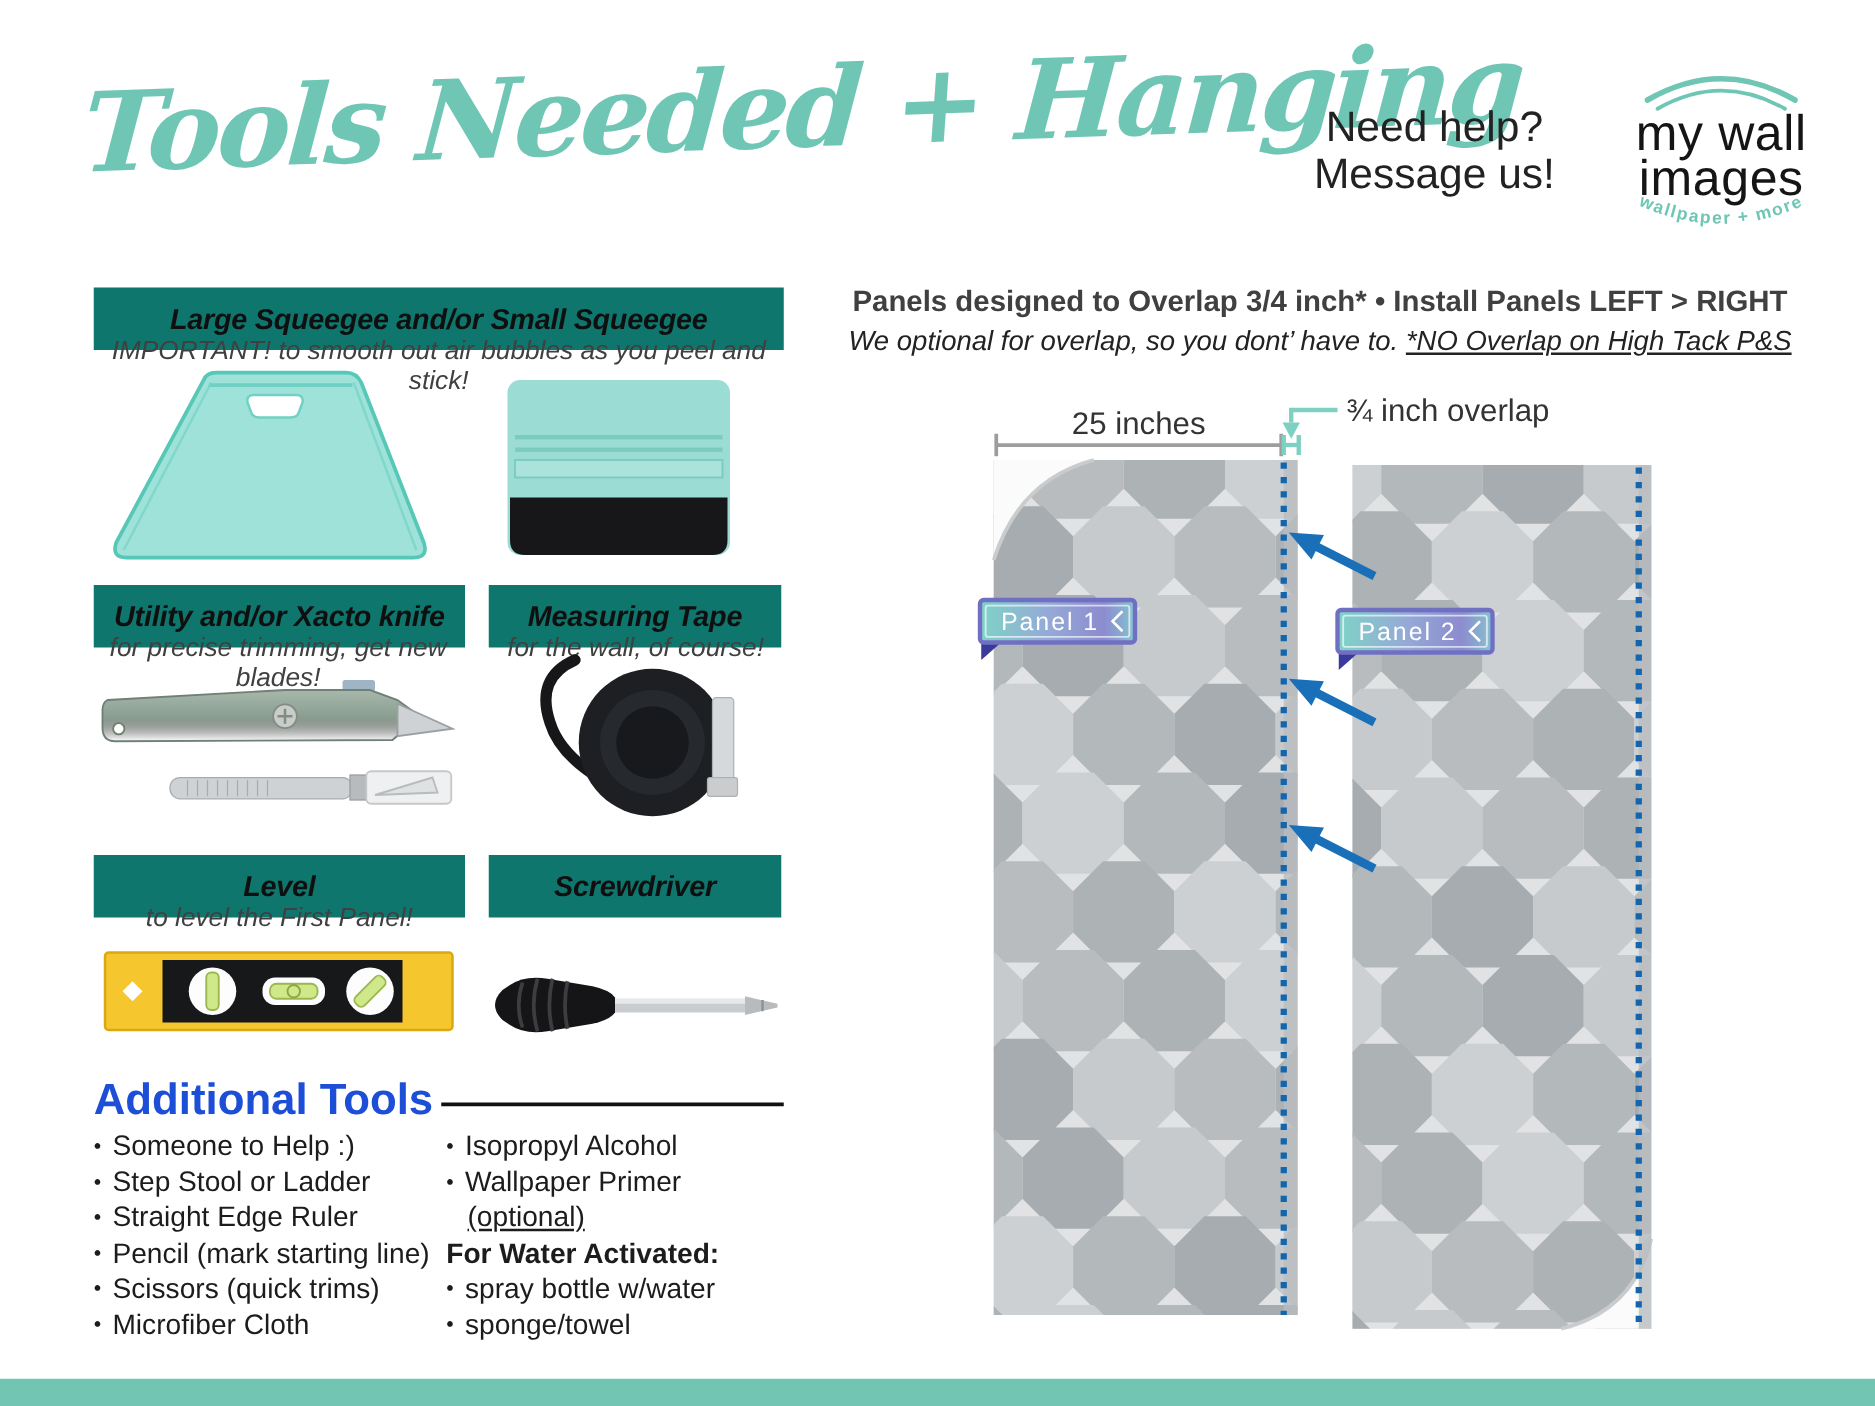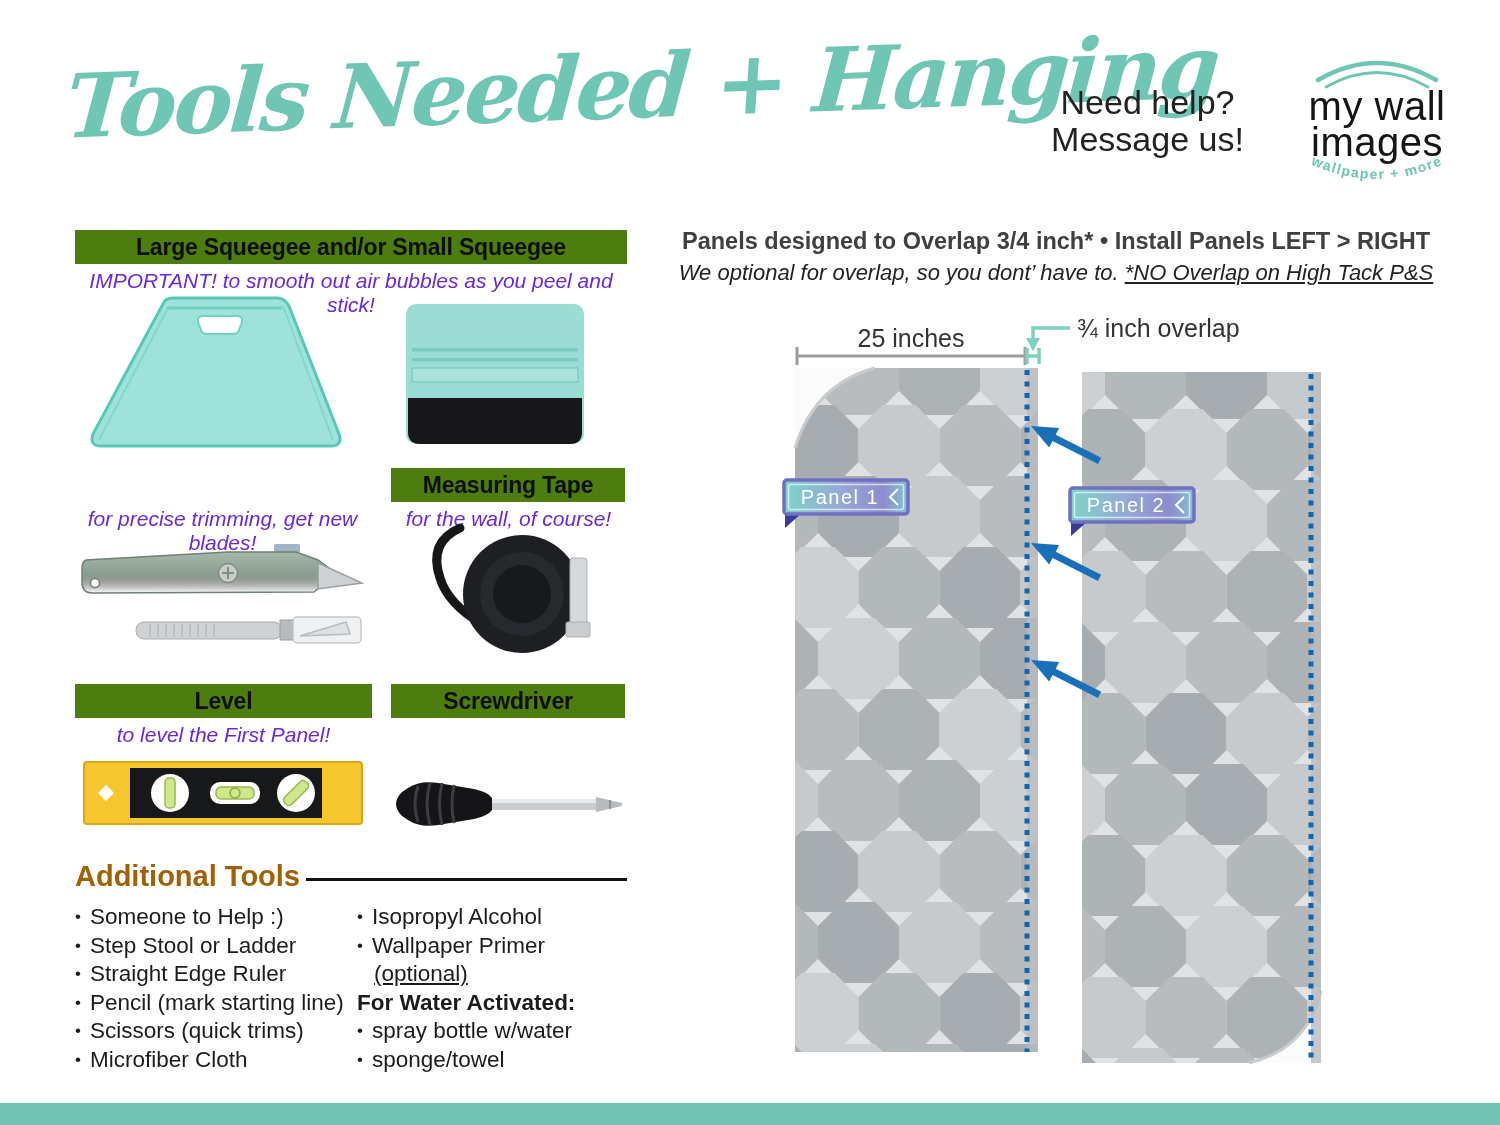--- a/index.html
+++ b/index.html
@@ -8,26 +8,26 @@
   .abs{position:absolute;}
 
   .script-title{position:absolute;left:66px;top:38px;width:940px;
     font-family:"DejaVu Serif",serif;font-style:italic;font-weight:bold;
     font-size:88px;color:#6fc6b4;letter-spacing:-3px;white-space:nowrap;
     transform:rotate(-2deg) skewX(-6deg);}
 
   .help{position:absolute;left:1030px;top:84px;width:235px;text-align:center;
     font-size:34px;line-height:37px;color:#222;}
 
-  .bar{position:absolute;height:34px;background:#4d7c0f;display:flex;align-items:center;
-    justify-content:center;font-weight:700;font-size:23px;color:#0f0f0f;letter-spacing:-0.2px;}
-  .cap{position:absolute;font-style:italic;font-size:21px;line-height:24px;color:#6d28d9;text-align:center;}
+  .bar{position:absolute;height:50px;background:#0f766e;display:flex;align-items:center;
+    justify-content:center;font-weight:700;font-size:23px;color:#0f0f0f;letter-spacing:-0.2px;font-style:italic;}
+  .cap{position:absolute;font-style:italic;font-size:21px;line-height:24px;color:#404040;text-align:center;}
 
   .add-head{position:absolute;left:75px;top:860px;width:552px;display:flex;align-items:center;}
-  .add-head .txt{font-weight:700;font-size:29px;color:#a16207;}
+  .add-head .txt{font-weight:700;font-size:35px;color:#1d4ed8;}
   .add-head .rule{flex:1;border-top:3px solid #111;margin-left:6px;margin-top:6px;}
 
   .blist{position:absolute;display:flex;flex-direction:column;}
   .li{display:flex;gap:9px;font-size:22.5px;line-height:28.5px;color:#1c1c1c;}
   .li .dot{font-size:17px;line-height:28.5px;}
   .li.bold{font-weight:700;}
   .li.indent{padding-left:17px;text-decoration:underline;}
 
   .d-head{position:absolute;left:660px;top:228px;width:792px;text-align:center;
     font-weight:700;font-size:23.5px;color:#404040;}
@@ -79,20 +79,21 @@
   </svg>
 
   <svg class="abs" style="left:402px;top:300px" width="186" height="150" viewBox="0 0 186 150">
     <rect x="4" y="4" width="178" height="140" rx="10" fill="#9bdcd4"></rect>
     <rect x="10" y="48" width="166" height="3.5" fill="#7ccbc1"></rect>
     <rect x="10" y="58" width="166" height="3.5" fill="#7ccbc1"></rect>
     <rect x="10" y="68" width="166" height="14" fill="#abe2db" stroke="#7ccbc1" stroke-width="1.5"></rect>
     <path d="M6 98 L180 98 L180 132 Q180 144 168 144 L18 144 Q6 144 6 132 Z" fill="#17171a"></path>
   </svg>
 
+  <div class="bar" style="left:75px;top:468px;width:297px">Utility and/or Xacto knife</div>
   <div class="bar" style="left:391px;top:468px;width:234px">Measuring Tape</div>
   <div class="cap" style="left:70px;top:507px;width:305px">for precise trimming, get new blades!</div>
   <div class="cap" style="left:391px;top:507px;width:235px">for the wall, of course!</div>
 
   <svg class="abs" style="left:78px;top:526px" width="292" height="132" viewBox="0 0 292 132">
     <defs>
       <linearGradient id="knifegrad" x1="0" y1="0" x2="0" y2="1">
         <stop offset="0" stop-color="#a7b7ab"></stop>
           <stop offset="0.5" stop-color="#8ba092"></stop>
           <stop offset="1" stop-color="#76herb" stop-opacity="0"></stop>

